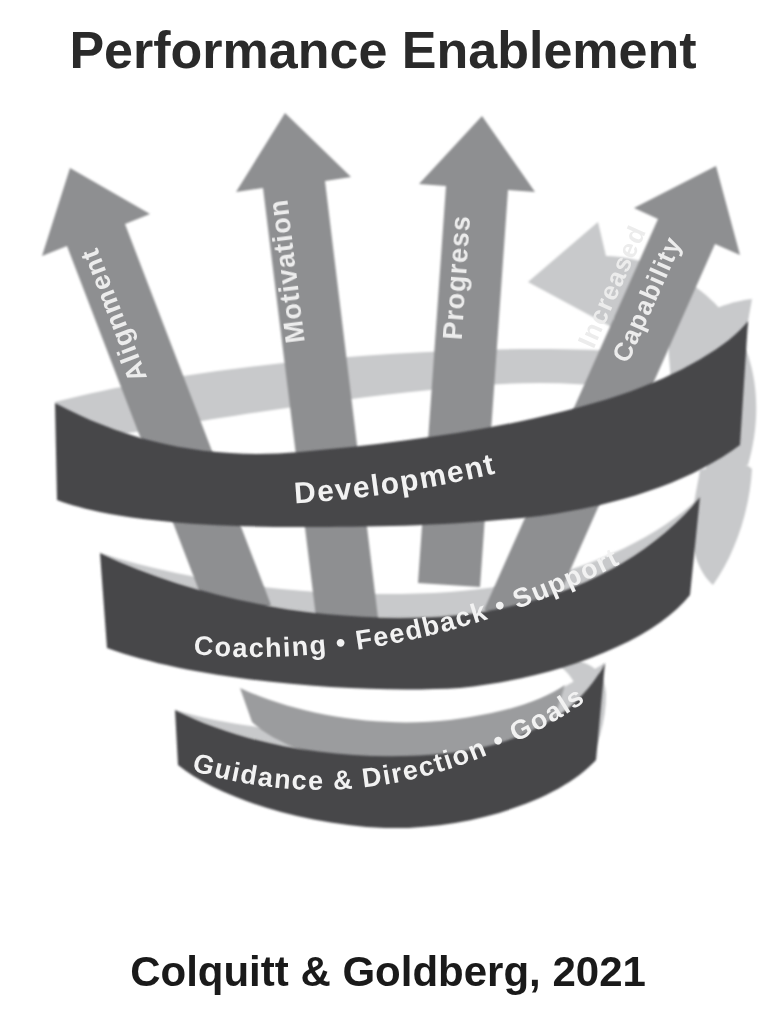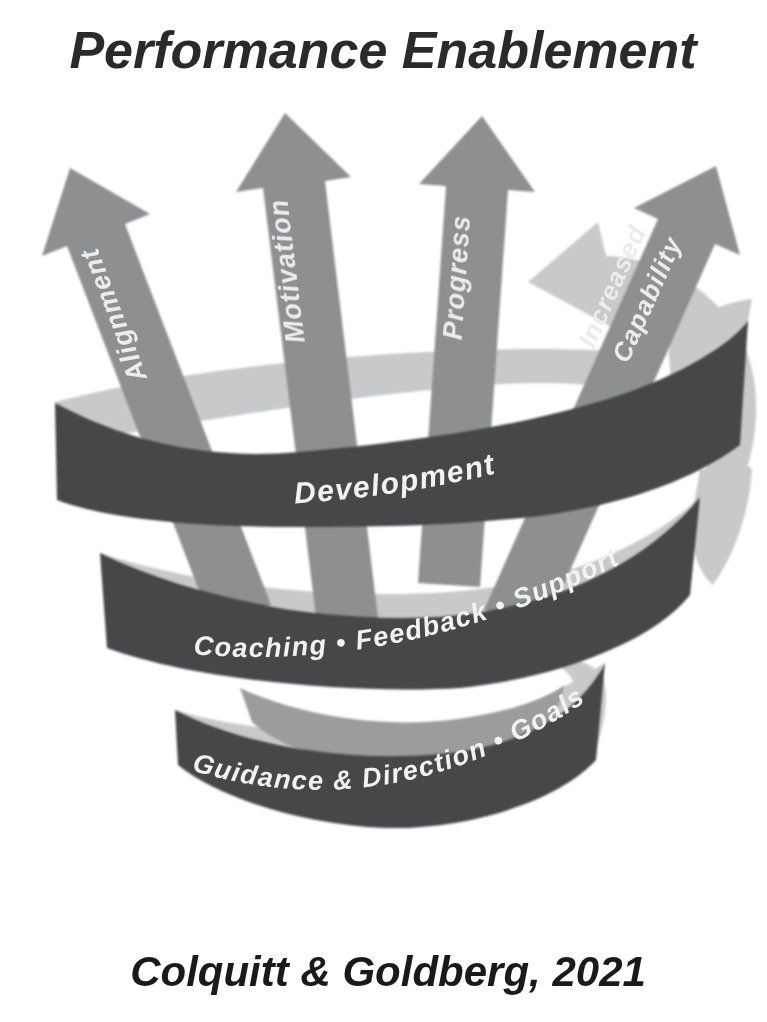--- a/index.html
+++ b/index.html
@@ -9,21 +9,20 @@
     width: 767px;
     height: 1022px;
     overflow: hidden;
     font-family: "Liberation Sans", "DejaVu Sans", sans-serif;
   }
   .stage {
     position: relative;
     width: 719px;
     height: 1022px;
     background: #ffffff;
-    font-style: italic;
   }
   svg { display: block; }
   .title-text {
     font-size: 52px;
     font-weight: 700;
     fill: #2a2a2a;
     letter-spacing: 0px;
   }
   .caption-text {
     font-size: 42px;

